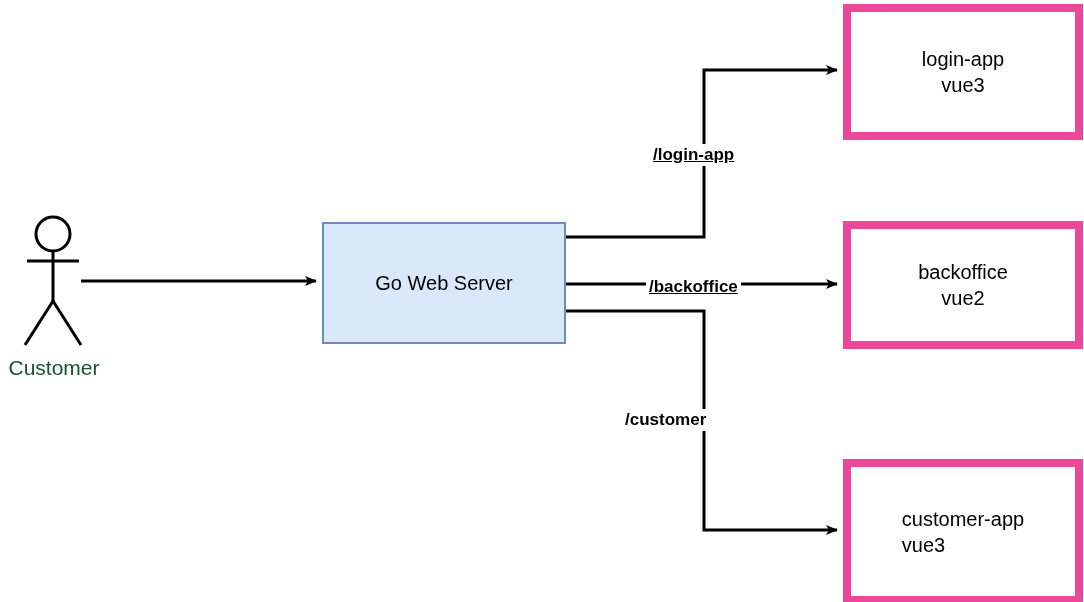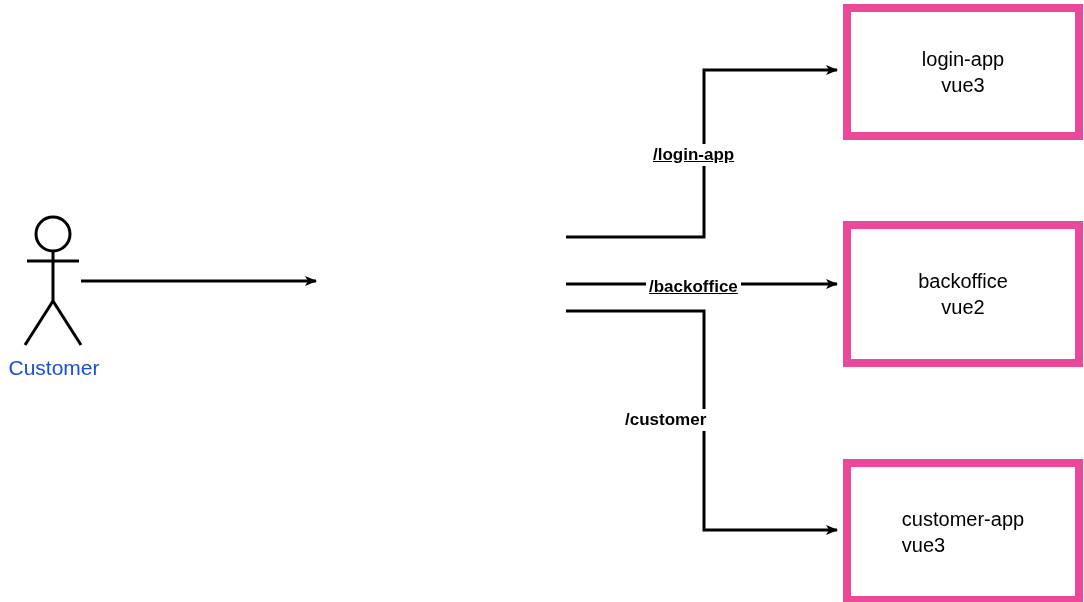--- a/index.html
+++ b/index.html
@@ -41,21 +41,21 @@
     color: #000000;
     text-align: center;
     white-space: pre-line;
   }
   .node-label.left {
     text-align: left;
   }
   .actor-label {
     position: absolute;
     font-size: 21px;
-    color: #1d4ed8;
+    color: #14532d;
     text-align: center;
     white-space: nowrap;
   }
   .edge-label {
     position: absolute;
     font-size: 17px;
     font-weight: bold;
     color: #000000;
     background: #ffffff;
     padding: 1px 3px;
@@ -91,27 +91,30 @@
       <circle cx="53" cy="234" r="17" fill="#ffffff" stroke="#000000" stroke-width="3"></circle>
       <line x1="53" y1="251" x2="53" y2="301" stroke="#000000" stroke-width="3"></line>
       <line x1="27" y1="261" x2="79" y2="261" stroke="#000000" stroke-width="3"></line>
       <line x1="53" y1="301" x2="25" y2="345" stroke="#000000" stroke-width="3"></line>
       <line x1="53" y1="301" x2="81" y2="345" stroke="#000000" stroke-width="3"></line>
     </g>
   </svg>
 
   <div class="actor-label" style="left:0px; top:356px; width:108px;">Customer</div>
 
+  <div class="node-box server" style="left:322px; top:222px; width:244px; height:122px;">
+    <div class="node-label">Go Web Server</div>
+  </div>
 
   <div class="node-box" style="left:843px; top:4px; width:240px; height:136px;">
     <div class="node-label">login-app
 vue3</div>
   </div>
 
-  <div class="node-box" style="left:843px; top:221px; width:240px; height:146px;">
+  <div class="node-box" style="left:843px; top:221px; width:240px; height:128px;">
     <div class="node-label">backoffice
 vue2</div>
   </div>
 
   <div class="node-box" style="left:843px; top:459px; width:240px; height:145px;">
     <div class="node-label left">customer-app
 vue3</div>
   </div>
 
   <div class="edge-label underline" style="left:650px; top:144px;">/login-app</div>

